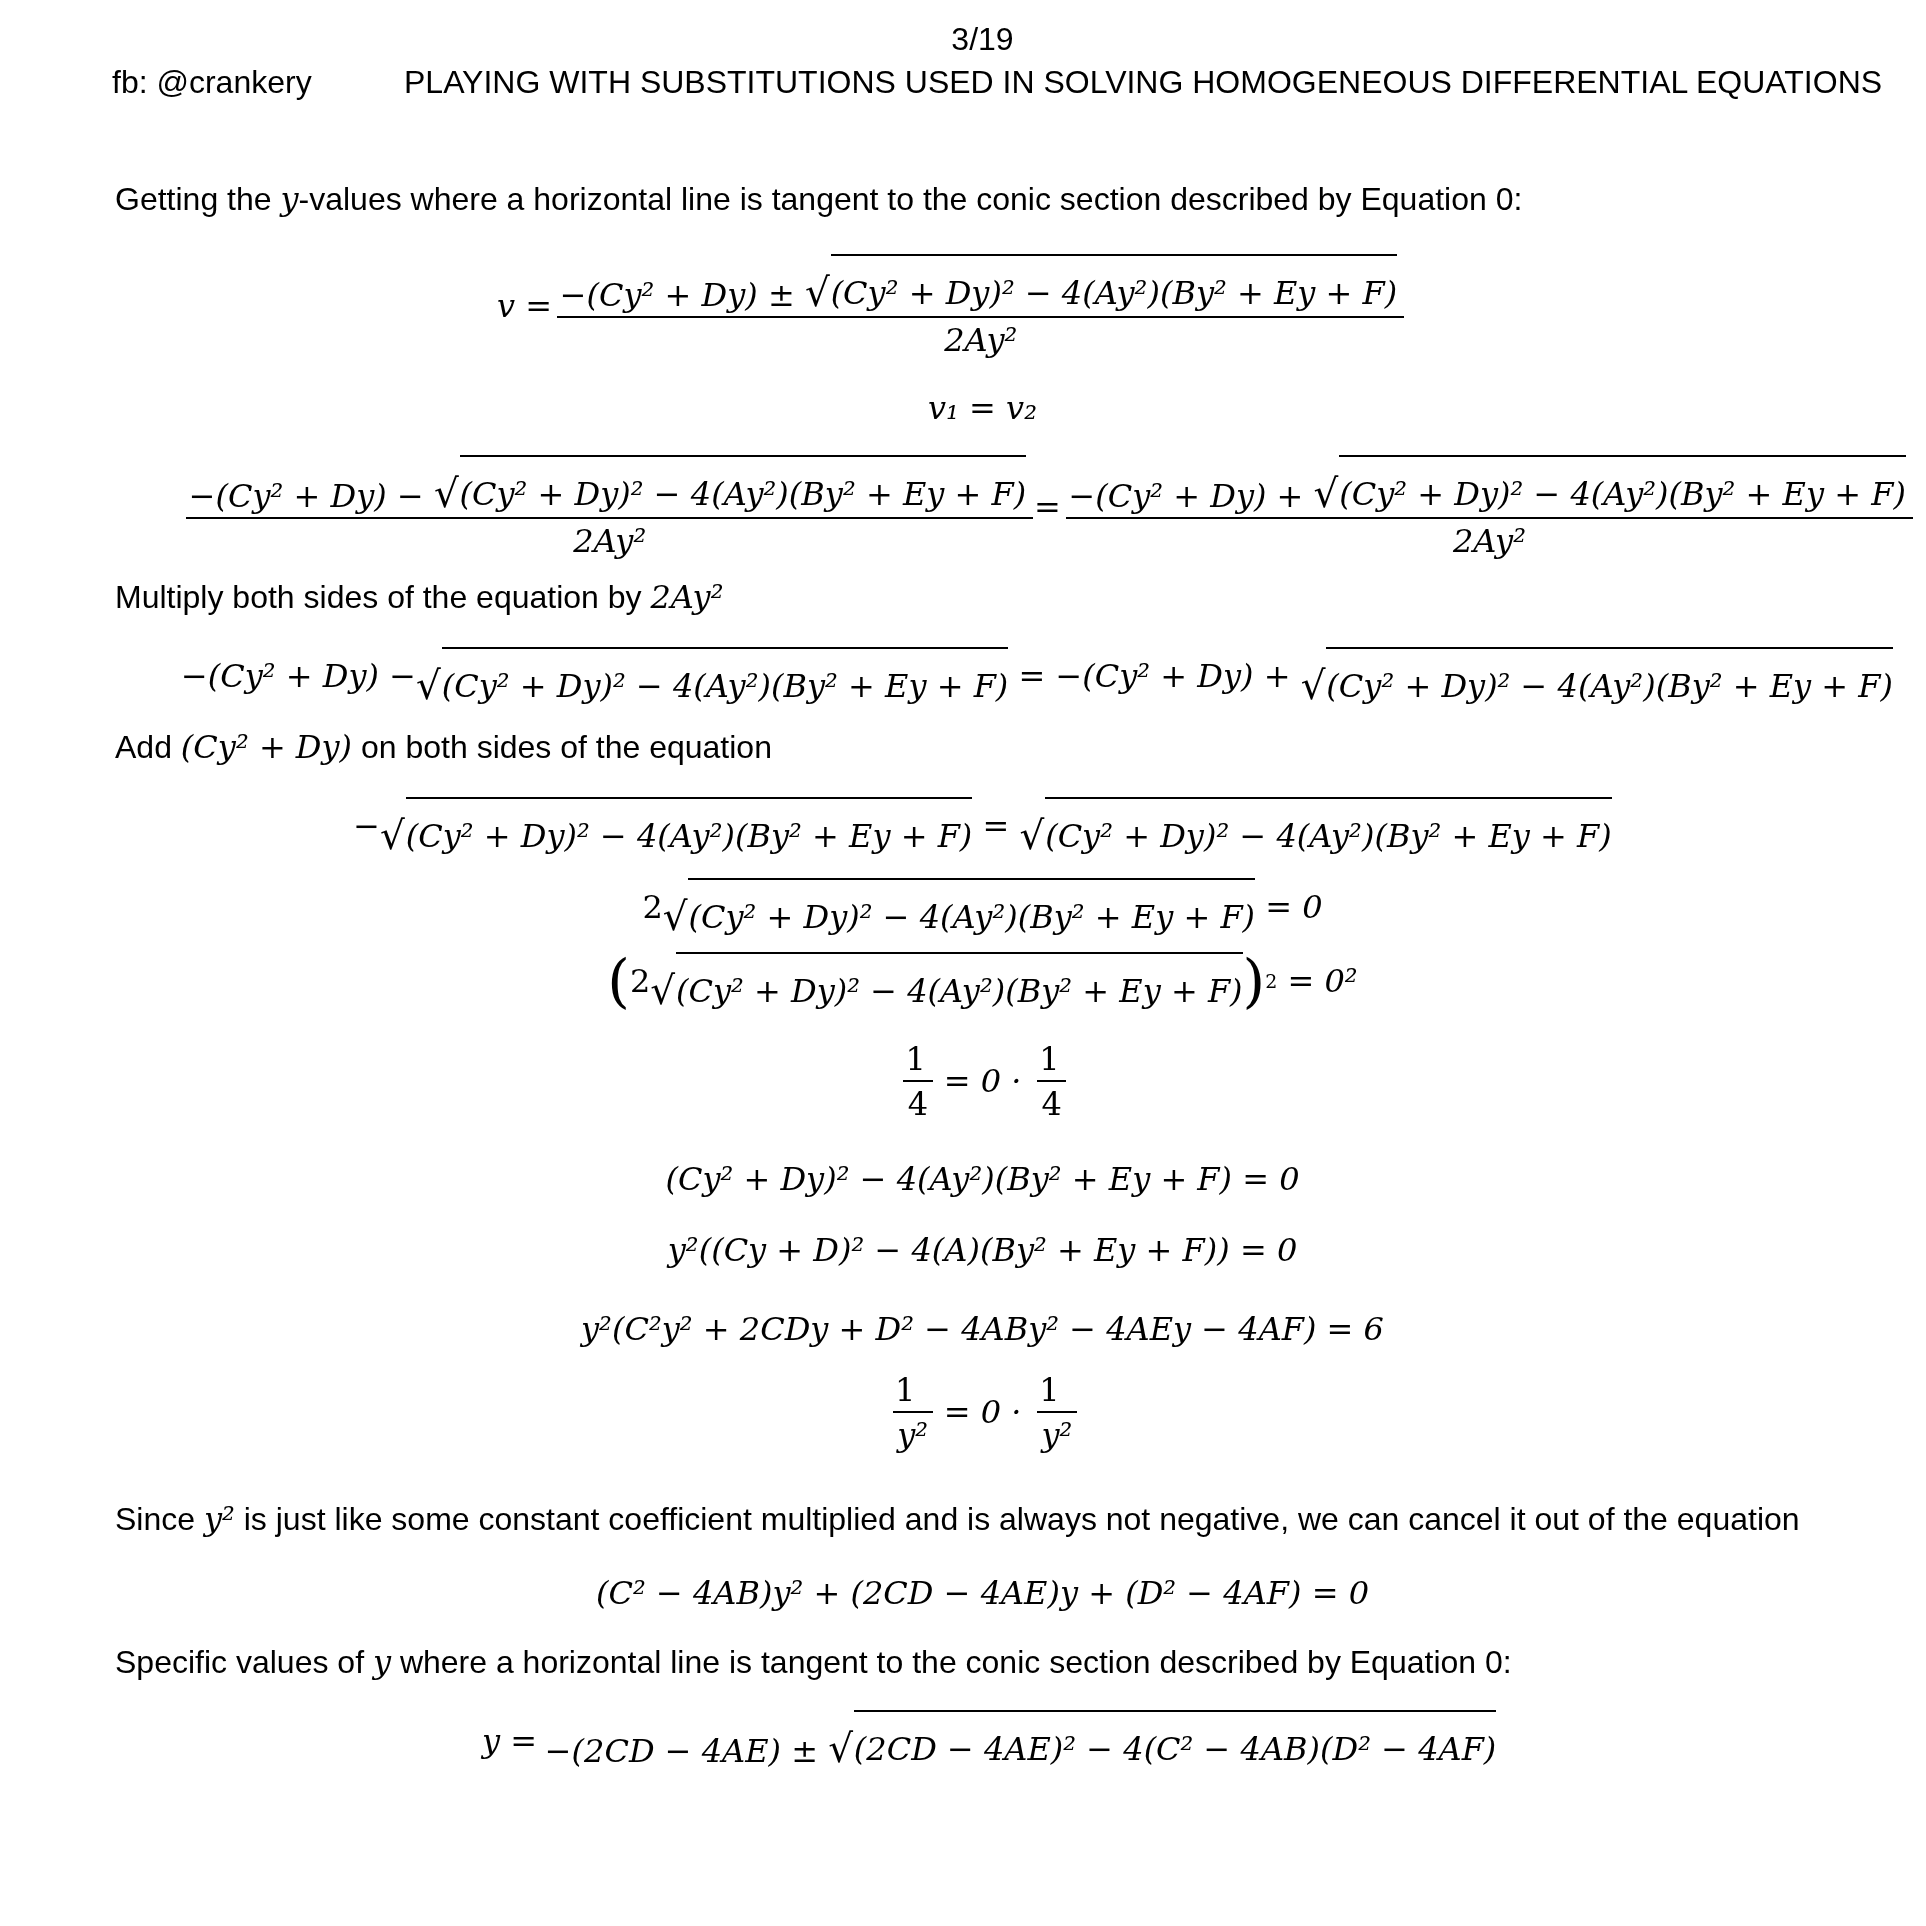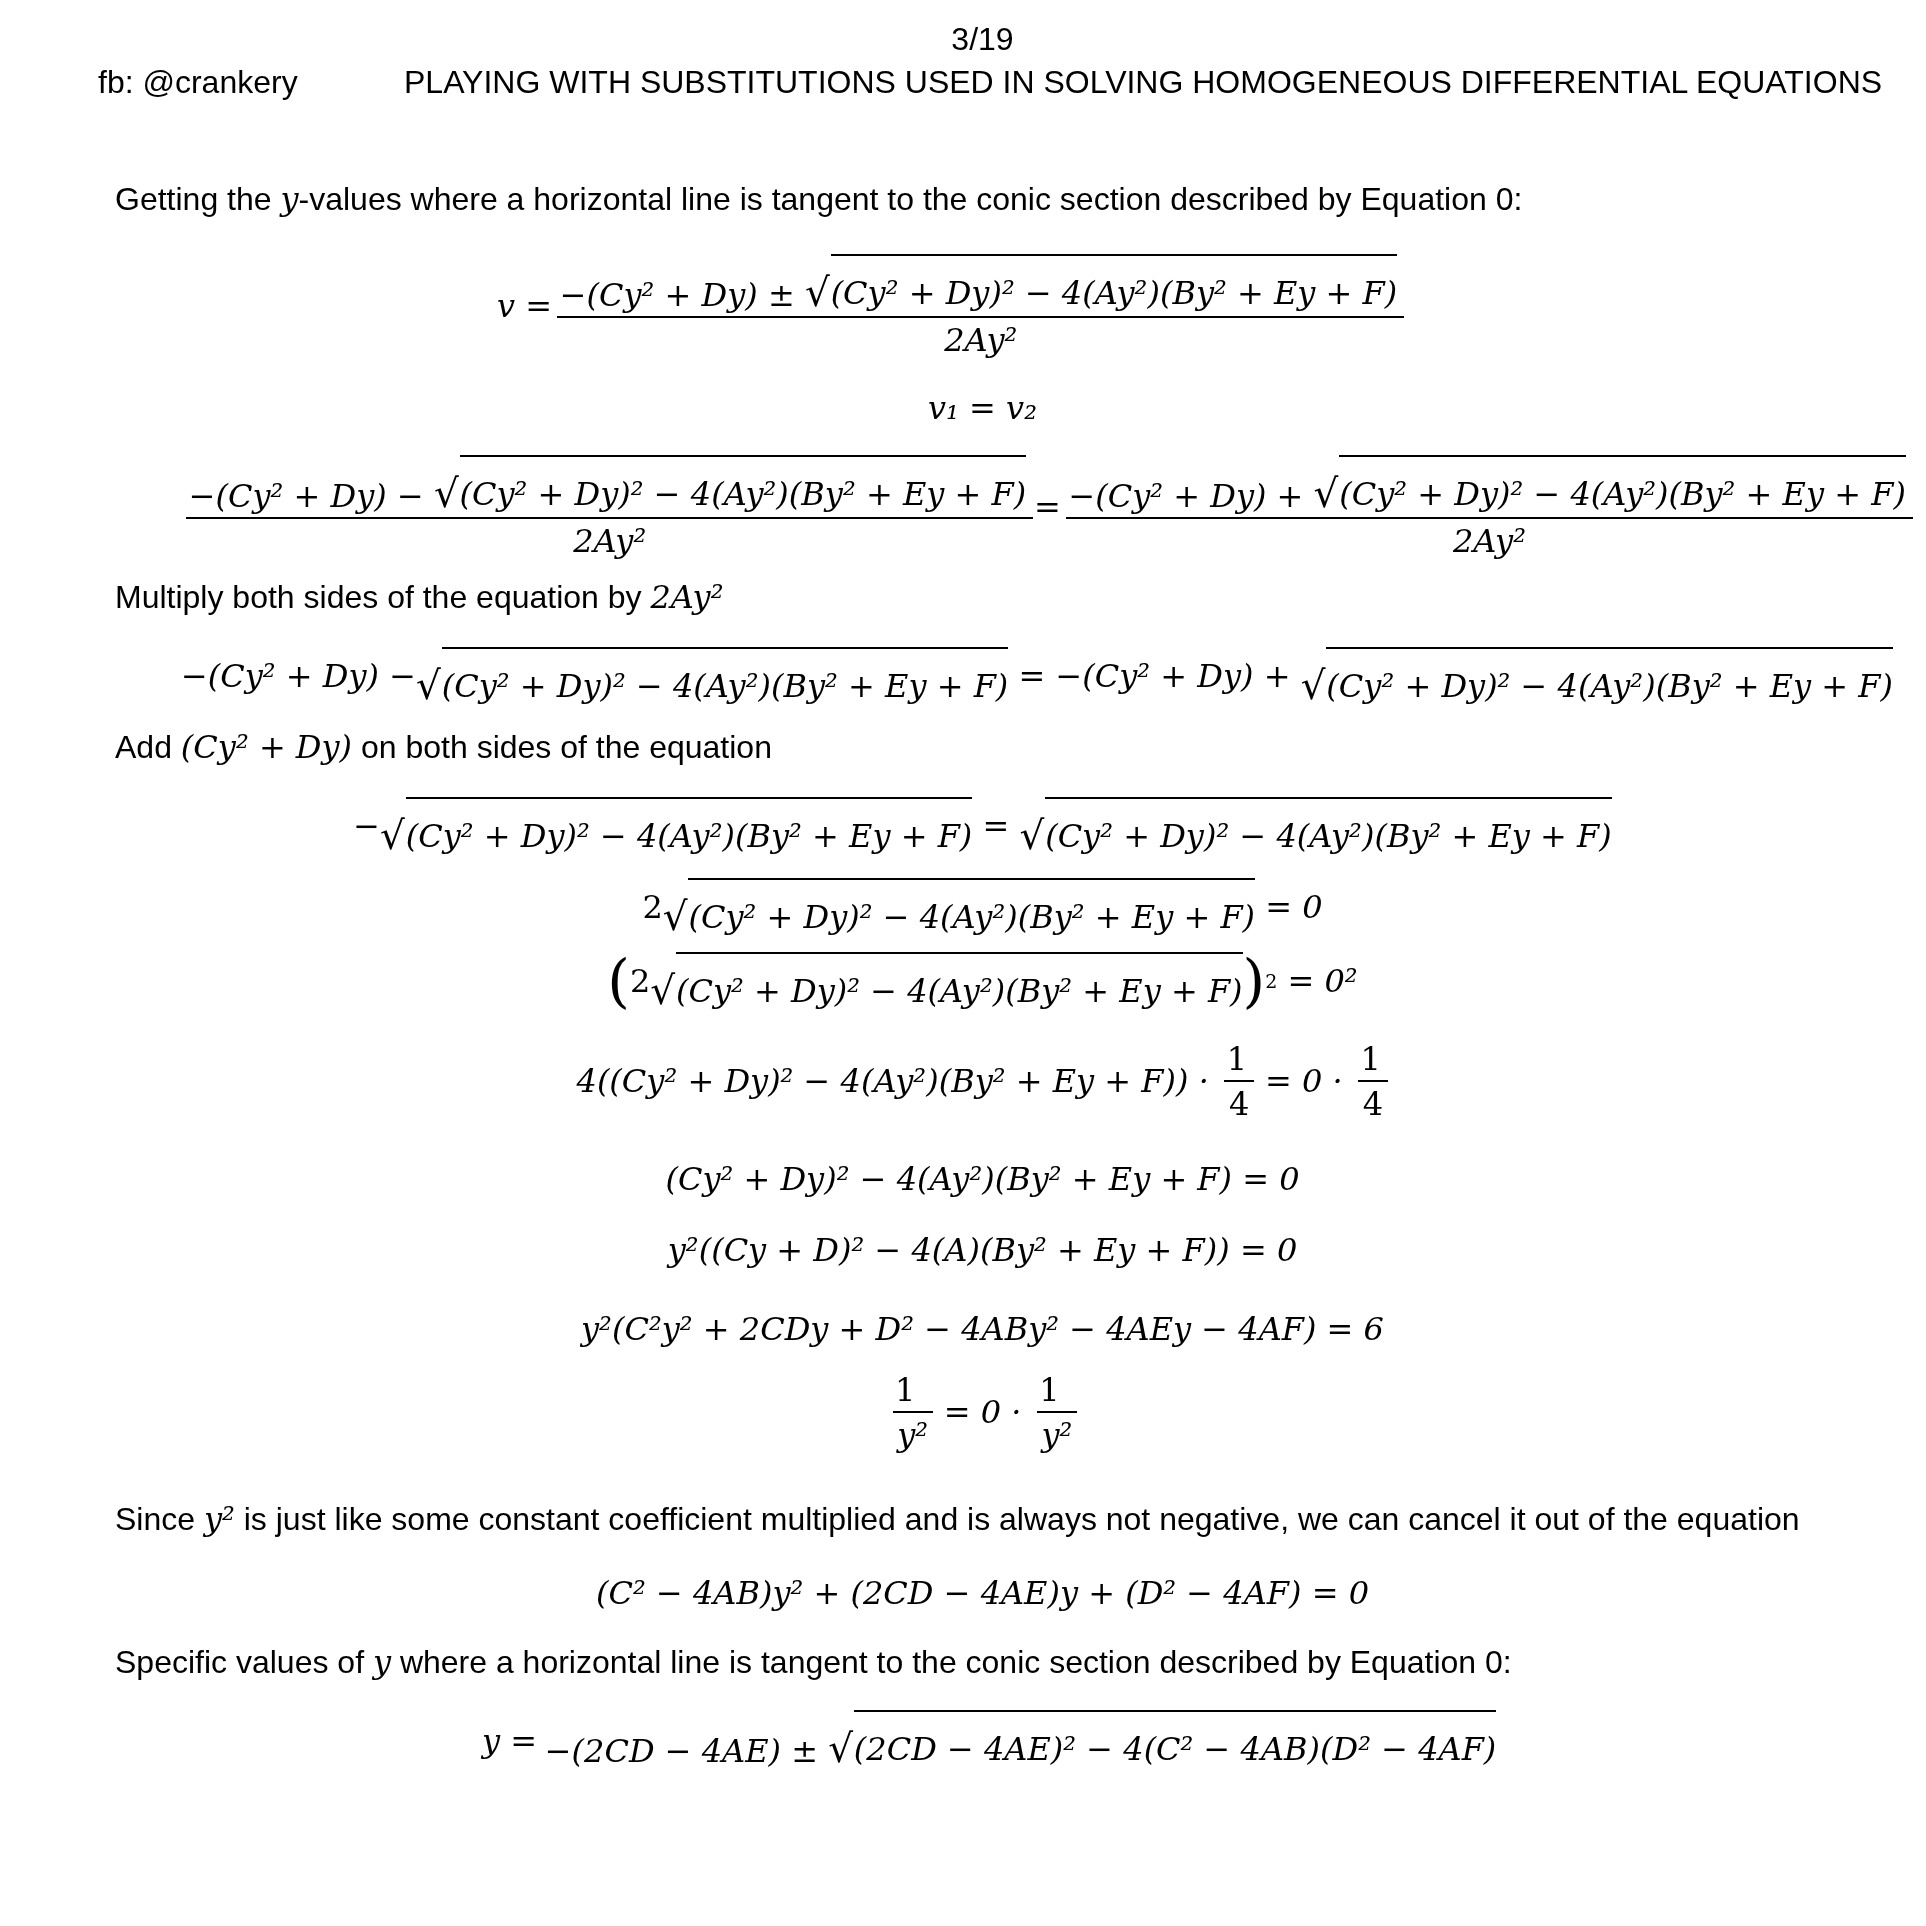--- a/index.html
+++ b/index.html
@@ -19,21 +19,21 @@
   .sqrt .rad { font-style:normal; font-size:39px; line-height:1; margin-right:0.8px; }
   .sqrt .body { border-top:2.3px solid #000; padding-top:18px; }
   sup { font-size:60%; vertical-align:super; line-height:0; }
   .center { left:0; width:1965px; justify-content:center; }
   .big-paren { font-style:normal; font-size:58px; line-height:1; }
 </style>
 </head>
 <body>
 
 <div class="abs sans pagenum">3/19</div>
-<div class="abs sans hdr" style="left:98px;">fb:   @crankery</div>
+<div class="abs sans hdr" style="left:112px;">fb:   @crankery</div>
 <div class="abs sans hdr" style="left:404px;">PLAYING WITH SUBSTITUTIONS USED IN SOLVING HOMOGENEOUS DIFFERENTIAL EQUATIONS</div>
 
 <div class="abs sans para" style="top:180px;">
   <span>Getting the </span><i>y</i><span>-values where a horizontal line is tangent to the conic section described by Equation 0:</span>
 </div>
 
 <div class="abs eq" style="top:254px; left:497px;">
   <span>v =</span>
   <span class="frac">
     <span class="num"><span>−(Cy² + Dy) ± </span><span class="sqrt">
@@ -115,21 +115,20 @@
   <span class="sqrt">
       <span class="rad">√</span>
       <span class="body">(Cy² + Dy)² − 4(Ay²)(By² + Ey + F)</span>
     </span>
   <span class="big-paren">)</span>
     <sup class="n" style="font-size:19px;">2</sup>
   <span style="white-space:pre;"> = 0²</span>
 </div>
 
 <div class="abs eq center" style="top:1040px;">
-  <span style="white-space:pre;">4((Cy² + Dy)² − 4(Ay²)(By² + Ey + F)) · </span>
   <span class="frac n">
       <span class="num">1</span>
       <span class="den">4</span>
     </span>
   <span style="white-space:pre;"> = 0 · </span>
   <span class="frac n">
       <span class="num">1</span>
       <span class="den">4</span>
     </span>
 </div>

